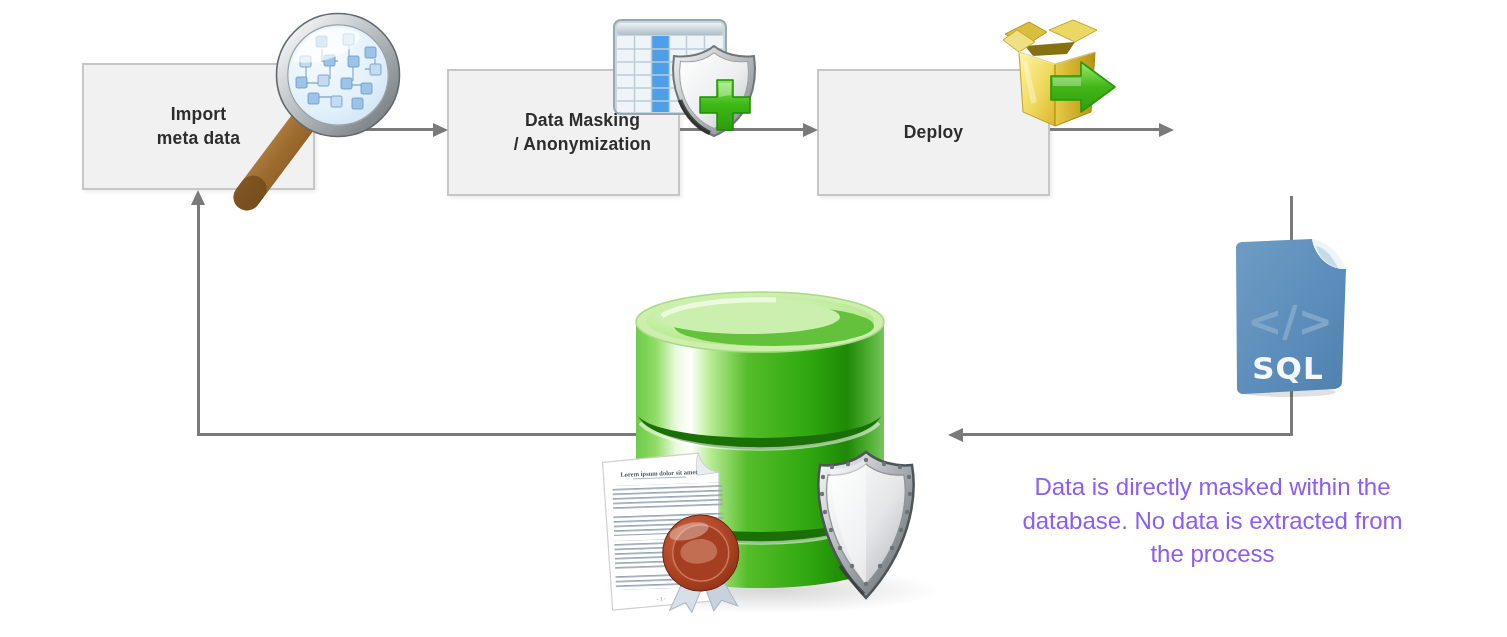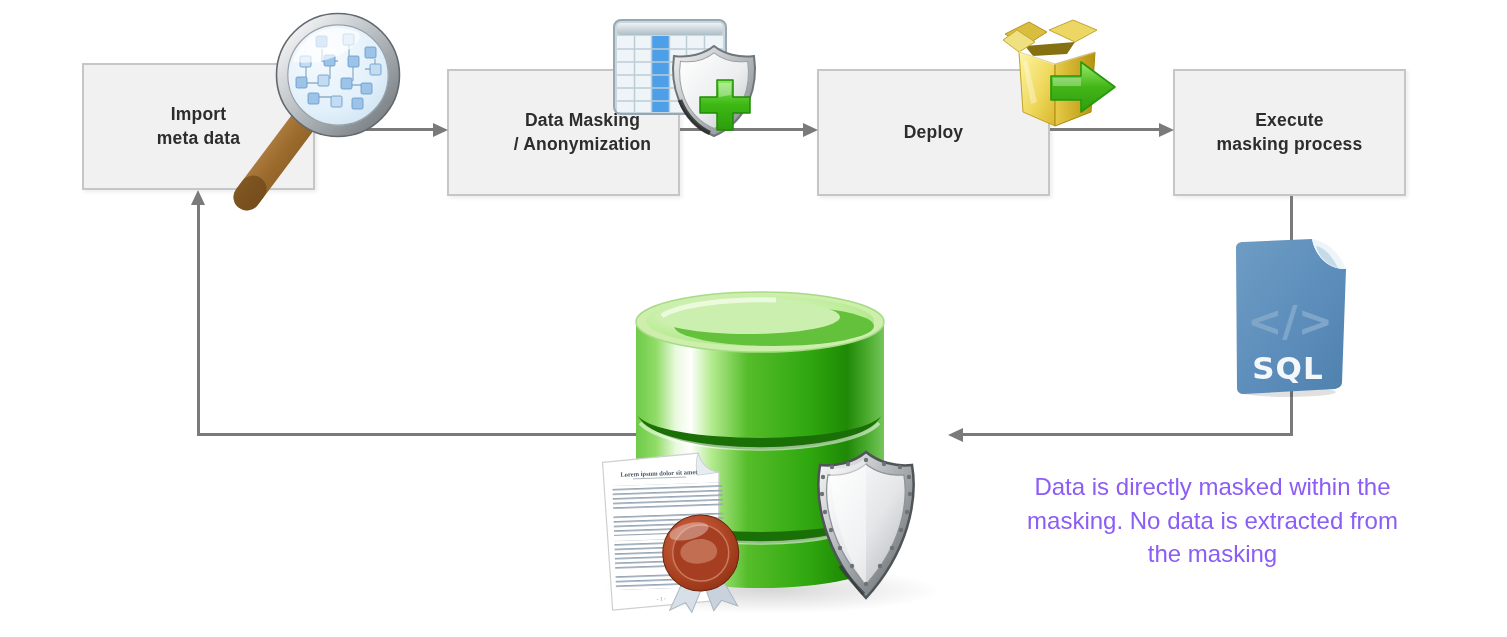--- a/index.html
+++ b/index.html
@@ -52,26 +52,20 @@
       <div>Data Masking</div>
       <div>/ Anonymization</div>
     </div>
   </div>
   <div class="pbox" id="box-deploy">
     <div class="lbl">
       <div>Deploy</div>
 
     </div>
   </div>
-  <div class="pbox" id="box-execute">
-    <div class="lbl">
-      <div>Execute</div>
-      <div>masking process</div>
-    </div>
-  </div>
 
   <div class="cline" style="left:315px;top:128px;width:119px;height:3px;"></div>
   <div class="head right" style="left:433px;top:122.5px;"></div>
 
   <div class="cline" style="left:680px;top:128px;width:124px;height:3px;"></div>
   <div class="head right" style="left:803px;top:122.5px;"></div>
 
   <div class="cline" style="left:1050px;top:128px;width:110px;height:3px;"></div>
   <div class="head right" style="left:1159px;top:122.5px;"></div>
 
@@ -343,17 +337,17 @@
         <circle cx="35" cy="68" r="2.2"></circle>
         <circle cx="32" cy="50" r="2.2"></circle>
       <circle cx="33" cy="33" r="2.2"></circle>
         <circle cx="42" cy="23" r="2.2"></circle>
         <circle cx="58" cy="20" r="2.2"></circle>
     </g>
   </svg>
 
   <div id="note">
     <div>Data is directly masked within the</div>
-    <div>masking. No data is extracted from</div>
-    <div>the masking</div>
+    <div>database. No data is extracted from</div>
+    <div>the process</div>
   </div>
 
 </div>
 
 </body></html>

